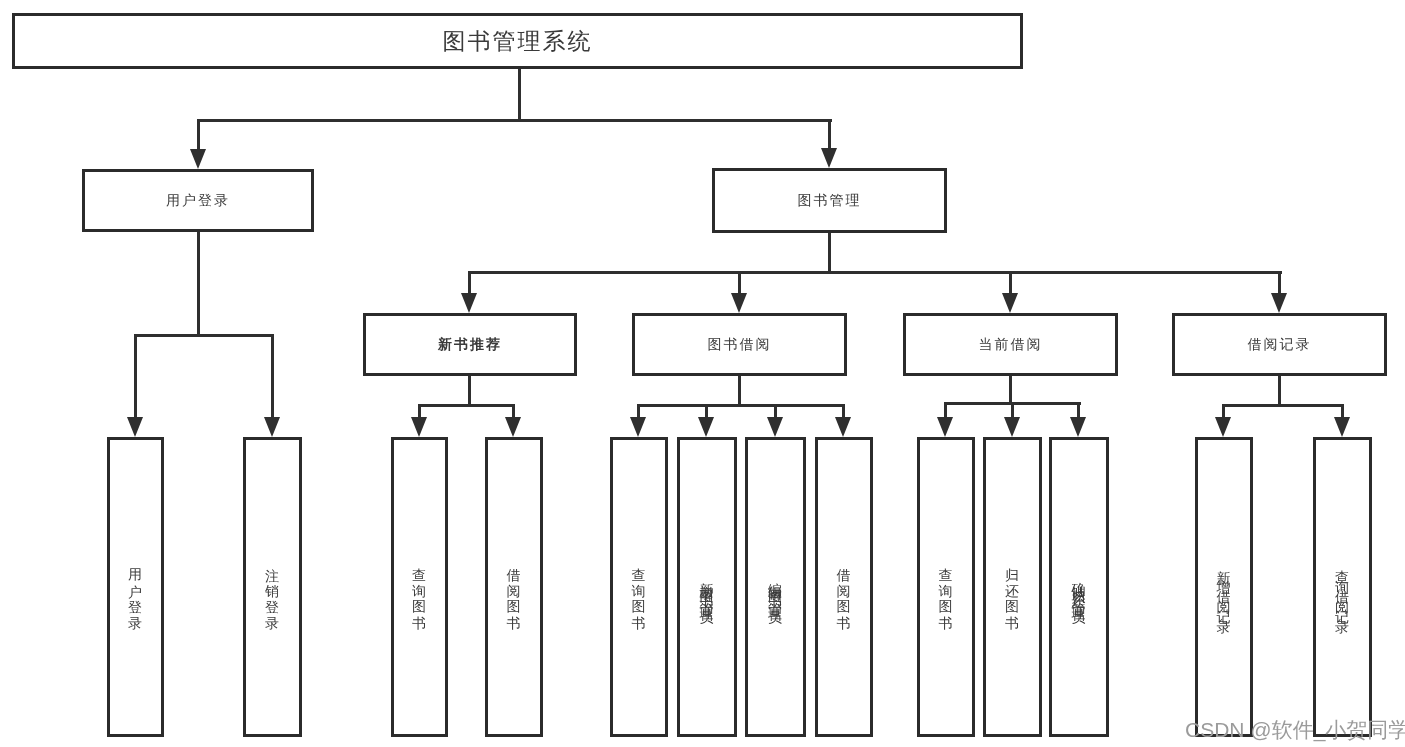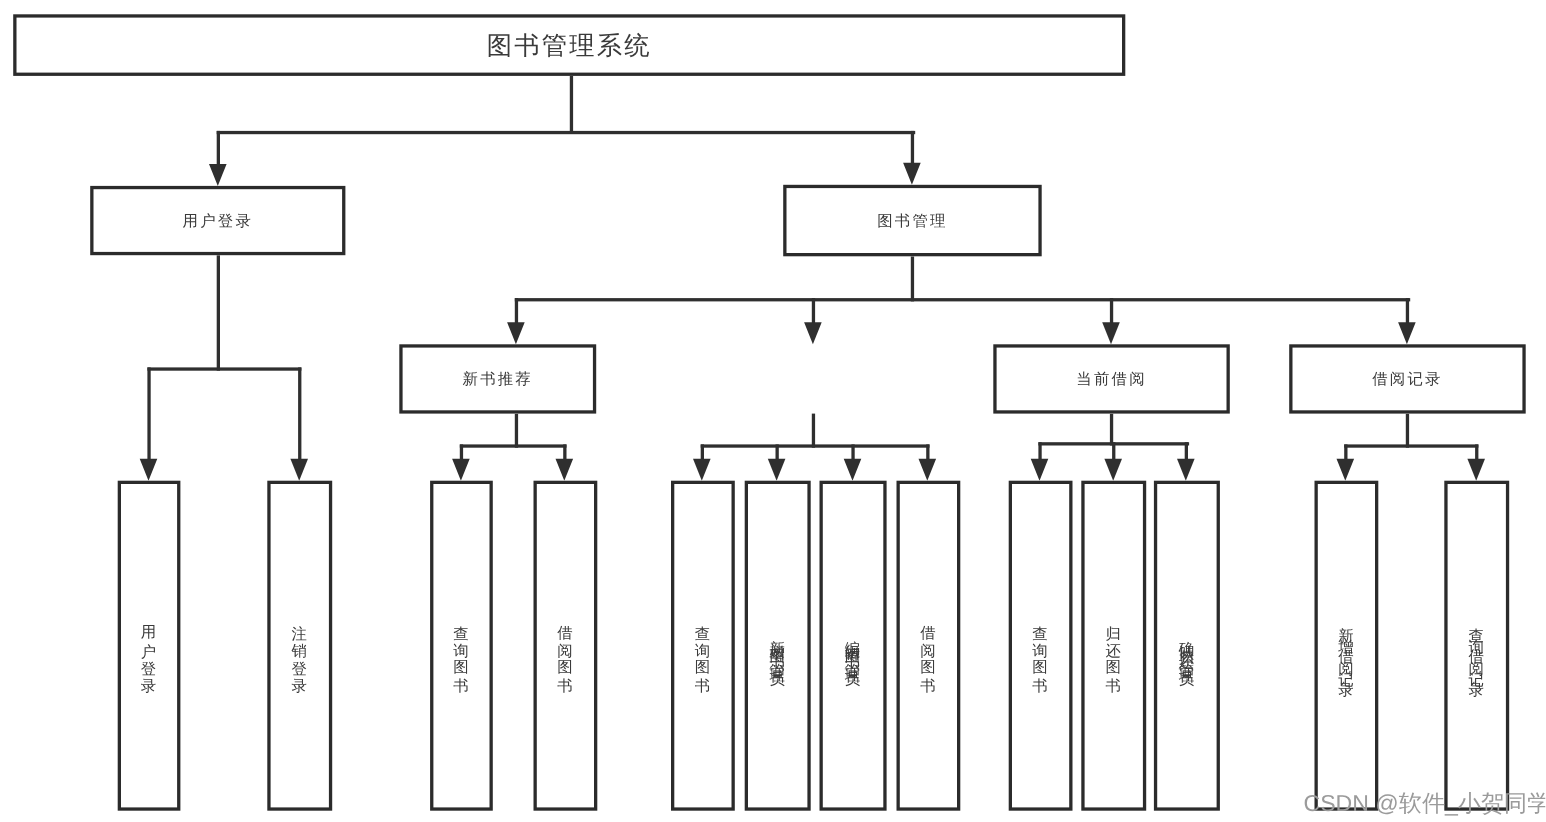--- a/index.html
+++ b/index.html
@@ -66,21 +66,22 @@
     <div class="vline" style="left:468px;top:271px;height:23px;"></div>
     <div class="arrow" style="left:461px;top:293px;"></div>
     <div class="vline" style="left:738px;top:271px;height:23px;"></div>
     <div class="arrow" style="left:731px;top:293px;"></div>
     <div class="vline" style="left:1009px;top:271px;height:23px;"></div>
     <div class="arrow" style="left:1002px;top:293px;"></div>
     <div class="vline" style="left:1278px;top:271px;height:23px;"></div>
     <div class="arrow" style="left:1271px;top:293px;"></div>
   </div>
 
-  <div class="node" style="left:363px;top:313px;width:179px;height:63px;">新书推荐</div>
+  <div class="node" style="left:363px;top:313px;width:214px;height:63px;font-weight:bold;">新书推荐</div>
+  <div class="node" style="left:632px;top:313px;width:215px;height:63px;">图书借阅</div>
   <div class="node" style="left:1172px;top:313px;width:215px;height:63px;">借阅记录</div>
   <div class="node" style="left:903px;top:313px;width:215px;height:63px;">当前借阅</div>
 
   <div>
     <div class="vline" style="left:468px;top:376px;height:31px;"></div>
     <div class="hline" style="left:418px;top:404px;width:97px;"></div>
     <div class="vline" style="left:418px;top:404px;height:14px;"></div>
     <div class="arrow" style="left:411px;top:417px;"></div>
     <div class="vline" style="left:512px;top:404px;height:14px;"></div>
     <div class="arrow" style="left:505px;top:417px;"></div>

